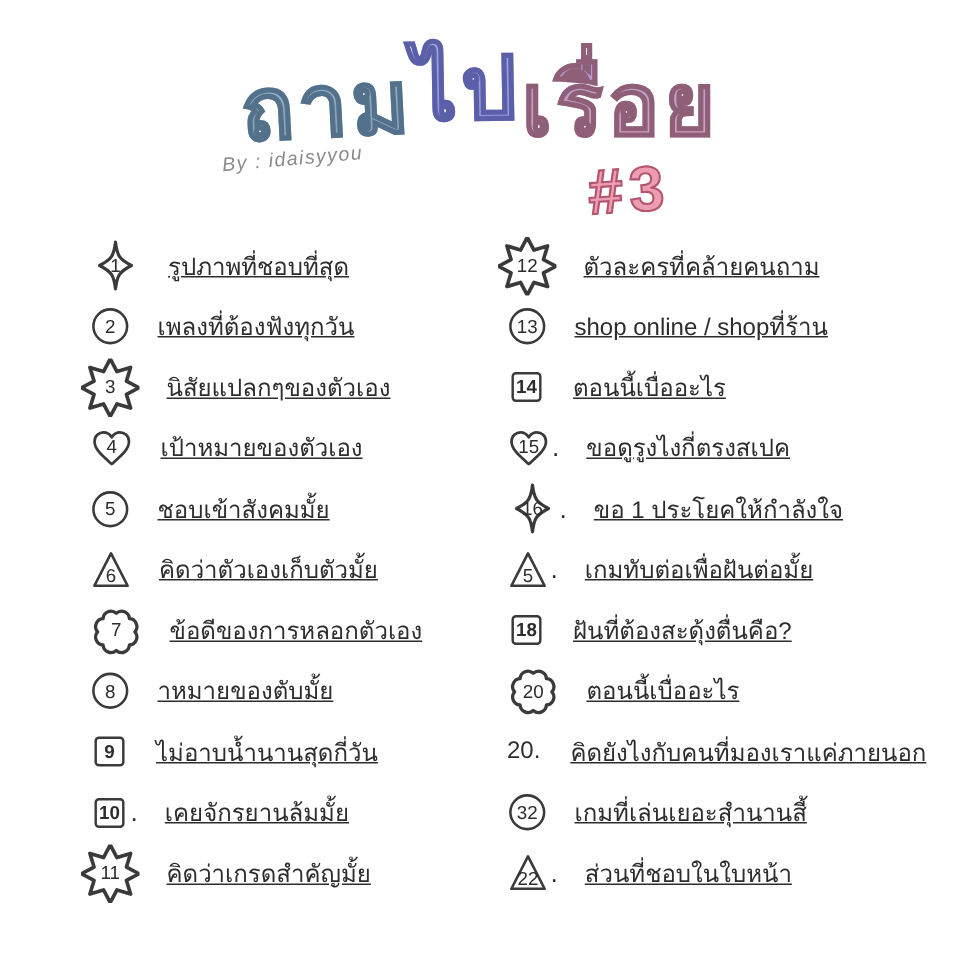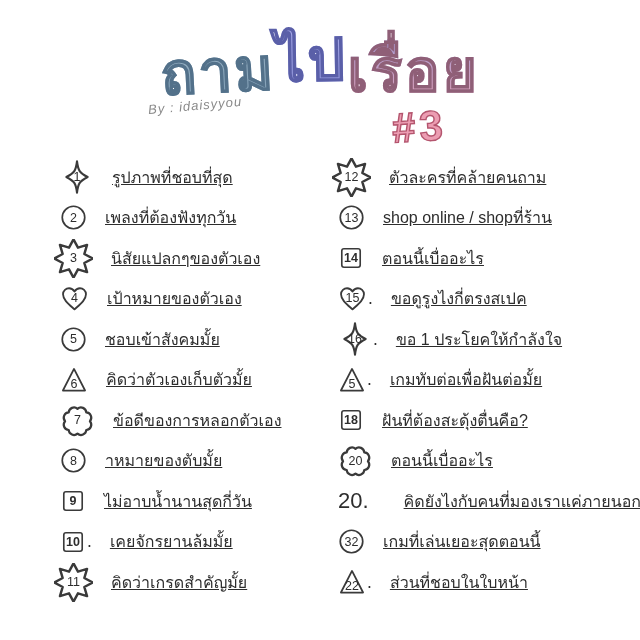--- a/index.html
+++ b/index.html
@@ -31,21 +31,21 @@
     -webkit-text-stroke:1.4px #b4556e;
   }
   
   .columns{position:absolute;top:157px;left:60px;display:flex;}
   .col{display:flex;flex-direction:column;}
   .col.left{width:278px;}
   .col.right{width:300px;}
   .q-item{display:flex;align-items:center;height:40.5px;white-space:nowrap;}
   .q-text{font-size:16px;color:#2d2d2d;margin-left:18px;text-decoration:underline;}
   .q-suffix{font-size:17.5px;color:#2d2d2d;margin-left:1px;}
-  .q-plainnum{font-size:22px;color:#2d2d2d;margin-right:17px;}
+  .q-plainnum{font-size:16px;color:#2d2d2d;margin-right:2px;}
   
   .badge{position:relative;flex:0 0 auto;display:inline-flex;align-items:center;justify-content:center;}
   .badge svg{position:absolute;inset:0;width:100%;height:100%;}
   .badge svg *{fill:none;stroke:#3a3a3a;stroke-width:1.5;stroke-linejoin:round;}
   .badge .badge-num{position:relative;font-size:12.5px;color:#2d2d2d;line-height:1;}
   .badge.shape-circle{width:27px;height:27px;}
   .badge.shape-square{width:26px;height:26px;font-weight:bold;}
   .badge.shape-triangle{width:28px;height:28px;}
   .badge.shape-triangle .badge-num{transform:translateY(4px);}
   .badge.shape-heart{width:29px;height:29px;}
@@ -308,21 +308,21 @@
 
   <div class="q-item">
 
     <span class="badge shape-circle">
       <svg viewBox="0 0 24 24" aria-hidden="true">
               <circle cx="12" cy="12" r="10"></circle>
             </svg>
       <span class="badge-num">32</span>
     </span>
 
-    <span class="q-text">เกมที่เล่นเยอะสุดตอนนี้</span>
+    <span class="q-text">เกมที่เล่นเยอะสุำนานสี้</span>
   </div>
 
   <div class="q-item">
 
     <span class="badge shape-triangle">
       <svg viewBox="0 0 24 24" aria-hidden="true">
               <path d="M12 2.5 L21.5 21 L2.5 21 Z"></path>
             </svg>
       <span class="badge-num">22</span>
     </span>

